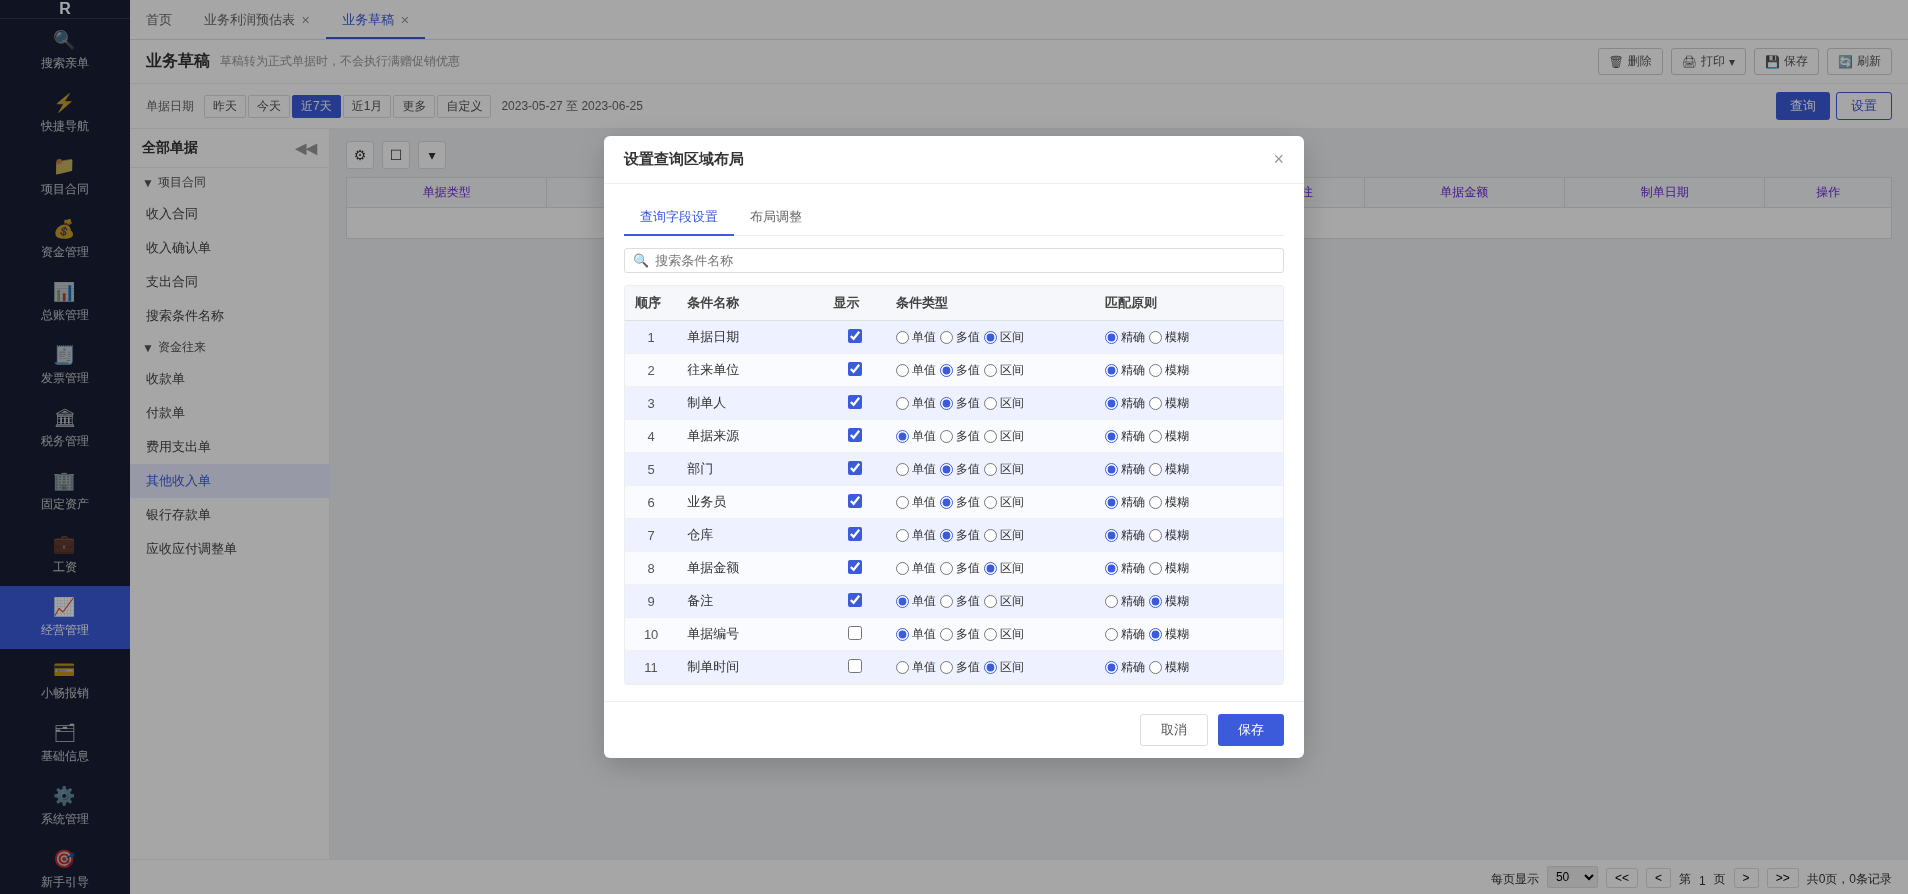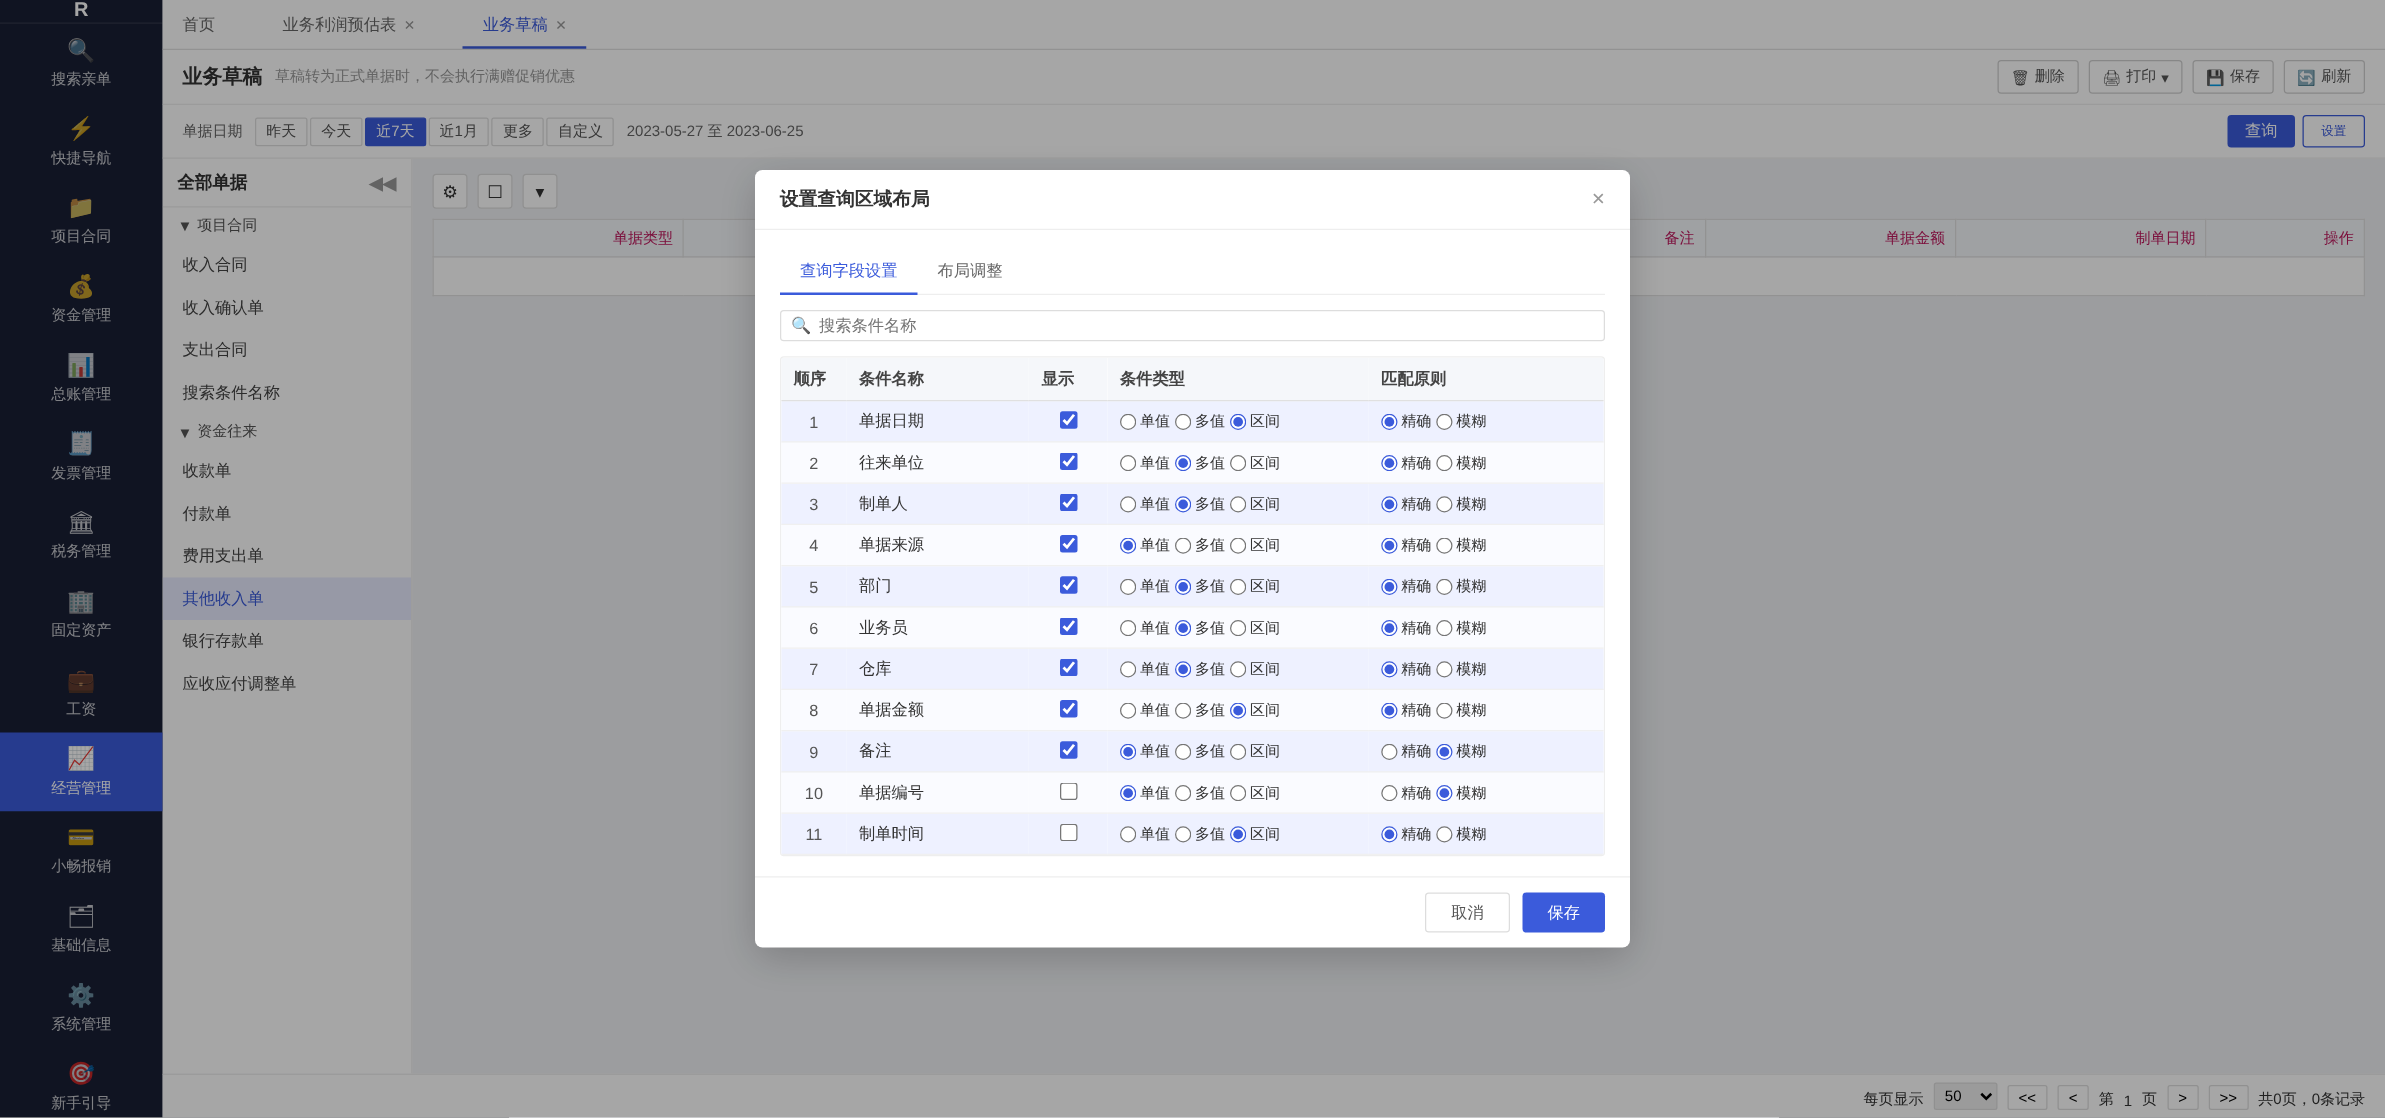--- a/index.html
+++ b/index.html
@@ -12,21 +12,21 @@
     .sidebar { width: 130px; background: #1a2035; display: flex; flex-direction: column; color: #fff; flex-shrink: 0; }
     .sidebar-logo { height: 50px; display: flex; align-items: center; justify-content: center; font-size: 16px; font-weight: bold; border-bottom: 1px solid rgba(255,255,255,0.1); }
     .sidebar-item { display: flex; flex-direction: column; align-items: center; justify-content: center; padding: 10px 5px; cursor: pointer; font-size: 12px; gap: 4px; color: rgba(255,255,255,0.75); }
     .sidebar-item.active { background: #3b5bdb; color: #fff; }
     .sidebar-item .s-icon { font-size: 18px; }
 
     
     .main-area { flex: 1; display: flex; flex-direction: column; overflow: hidden; }
 
     
-    .tab-bar { height: 40px; background: #fff; display: flex; align-items: flex-end; border-bottom: 1px solid #e0e0e0; padding-left: 0; flex-shrink: 0; gap: 22px; }
+    .tab-bar { height: 40px; background: #fff; display: flex; align-items: flex-end; border-bottom: 1px solid #e0e0e0; padding-left: 0; flex-shrink: 0; }
     .tab-item { padding: 8px 16px; font-size: 13px; cursor: pointer; color: #666; border-bottom: 2px solid transparent; white-space: nowrap; display: flex; align-items: center; gap: 6px; }
     .tab-item.active { color: #3b5bdb; border-bottom: 2px solid #3b5bdb; }
     .tab-item .tab-close { font-size: 11px; color: #999; cursor: pointer; }
 
     
     .page-header { background: #fff; padding: 8px 16px; display: flex; align-items: center; justify-content: space-between; border-bottom: 1px solid #eee; flex-shrink: 0; }
     .page-header-left { display: flex; align-items: center; gap: 10px; }
     .page-title { font-size: 16px; font-weight: bold; }
     .page-subtitle { font-size: 12px; color: #999; }
     .page-header-actions { display: flex; gap: 8px; }
@@ -34,29 +34,29 @@
 
     
     .filter-bar { background: #fff; padding: 8px 16px; display: flex; align-items: center; gap: 10px; flex-shrink: 0; border-bottom: 1px solid #eee; flex-wrap: wrap; }
     .filter-label { font-size: 12px; color: #666; }
     .filter-date-btns { display: flex; gap: 2px; }
     .filter-date-btn { padding: 2px 8px; border: 1px solid #ddd; border-radius: 2px; font-size: 12px; cursor: pointer; background: #fff; color: #555; }
     .filter-date-btn.active { background: #3b5bdb; color: #fff; border-color: #3b5bdb; }
     .filter-date-range { font-size: 12px; color: #666; }
     .filter-actions { margin-left: auto; display: flex; gap: 6px; }
     .btn-query { background: #3b5bdb; color: #fff; border: none; padding: 4px 14px; border-radius: 3px; cursor: pointer; font-size: 13px; }
-    .btn-set { background: #fff; color: #3b5bdb; border: 1px solid #3b5bdb; padding: 4px 14px; border-radius: 3px; cursor: pointer; font-size: 10px; }
+    .btn-set { background: #fff; color: #3b5bdb; border: 1px solid #3b5bdb; padding: 4px 14px; border-radius: 3px; cursor: pointer; font-size: 13px; }
 
     
     .table-toolbar { display: flex; align-items: center; gap: 8px; margin-bottom: 8px; }
     .toolbar-icon-btn { width: 28px; height: 28px; display: flex; align-items: center; justify-content: center; border: 1px solid #ddd; border-radius: 3px; cursor: pointer; background: #fff; font-size: 14px; }
 
     
     .data-table { width: 100%; border-collapse: collapse; background: #fff; font-size: 12px; }
-    .data-table th { background: #f5f7fa; border: 1px solid #e0e0e0; padding: 6px 8px; text-align: right; font-weight: normal; color: #be185d; white-space: nowrap; }
+    .data-table th { background: #f5f7fa; border: 1px solid #e0e0e0; padding: 6px 8px; text-align: center; font-weight: normal; color: #6d28d9; white-space: nowrap; }
     .data-table td { border: 1px solid #e0e0e0; padding: 6px 8px; white-space: nowrap; }
     .no-data { text-align: center; color: #999; padding: 40px; font-size: 14px; }
 
     
     .left-panel { width: 200px; background: #fff; border-right: 1px solid #eee; flex-shrink: 0; overflow-y: auto; }
     .left-panel-item { padding: 8px 16px; cursor: pointer; font-size: 13px; color: #444; }
     .left-panel-item.active { background: #e8ecff; color: #3b5bdb; }
     .left-panel-group { padding: 6px 12px; font-size: 12px; color: #999; display: flex; align-items: center; gap: 4px; cursor: pointer; }
     .left-panel-group.expanded { color: #555; }
 

